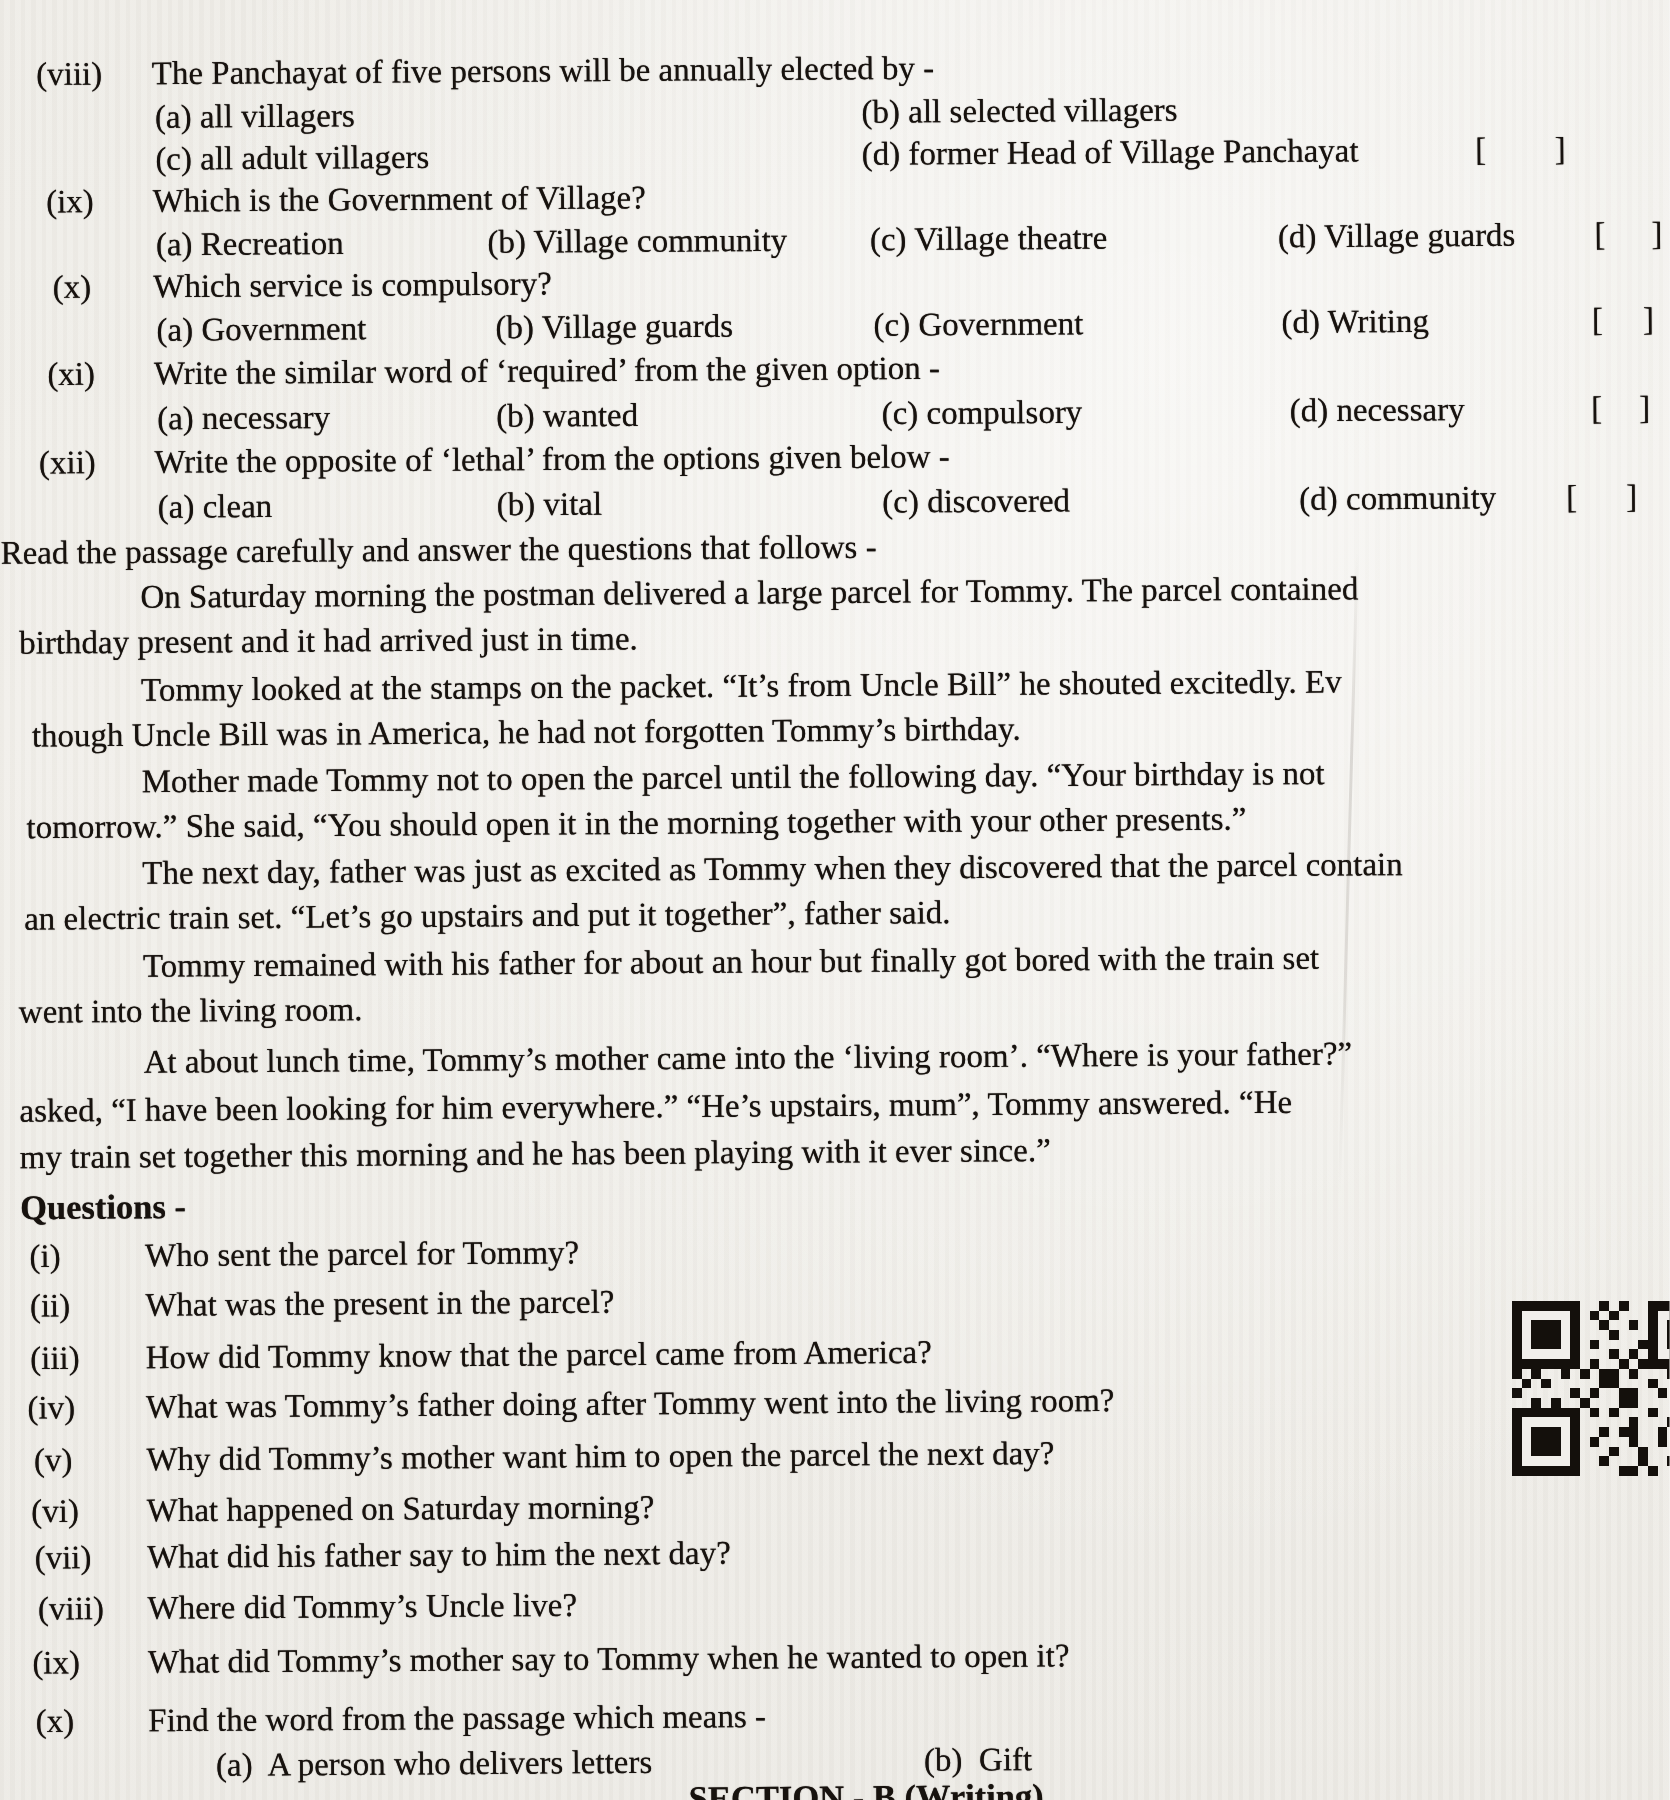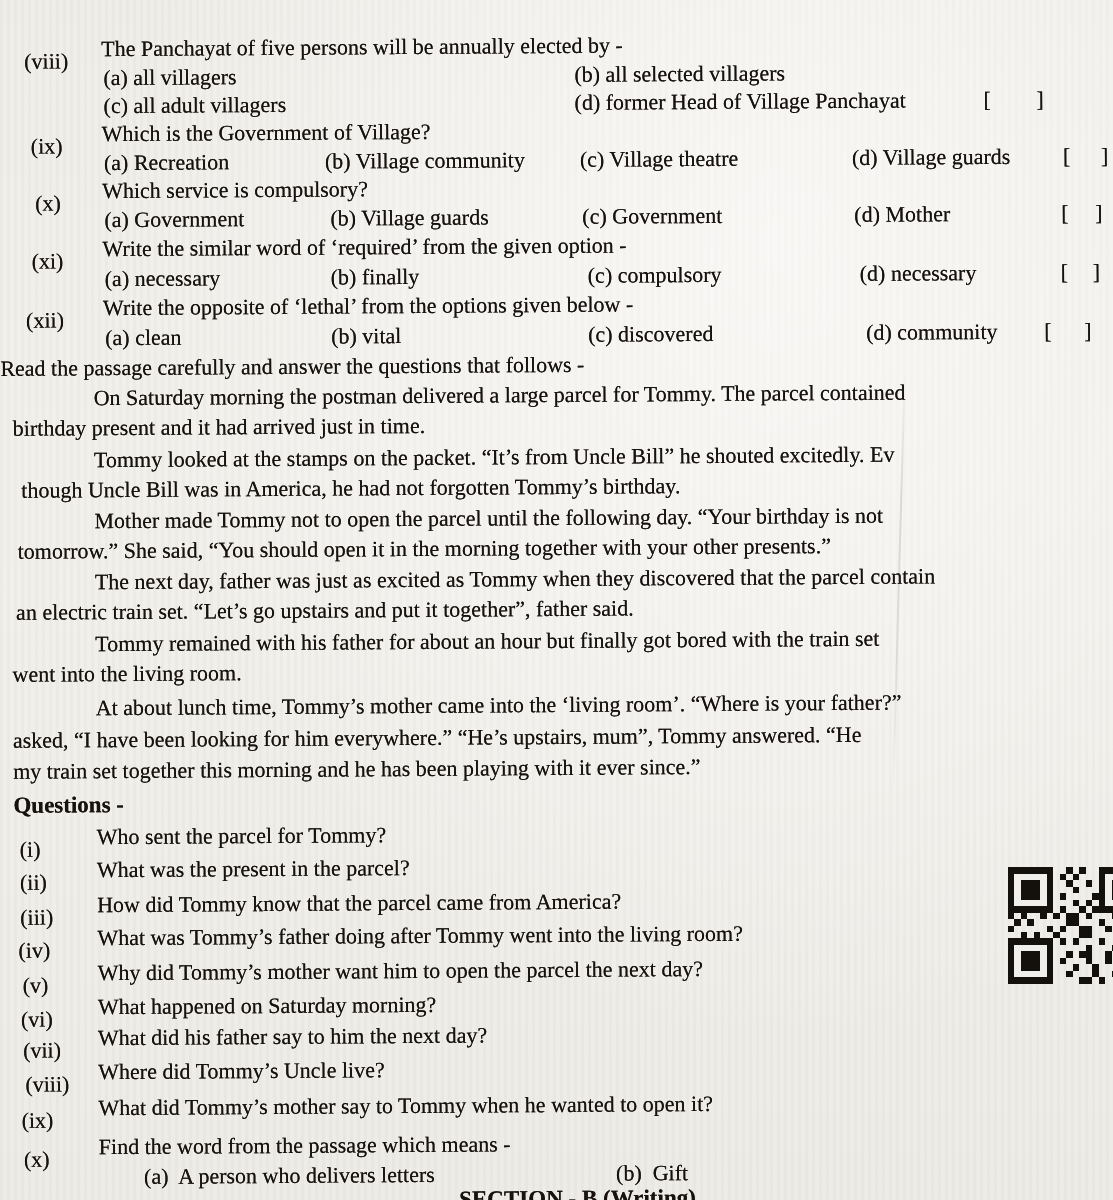--- a/index.html
+++ b/index.html
@@ -18,21 +18,21 @@
     position:absolute; inset:0;
     transform:rotate(-0.4deg);
     transform-origin:50% 50%;
   }
   .ln{
     position:absolute; left:0; width:100%; height:30px;
     font-size:22px; line-height:28px; white-space:pre;
     text-shadow:0 0 .6px rgba(23,18,14,.85);
   }
   .abs{position:absolute; top:0;}
-  .num{position:absolute; top:12px;text-align:center;}
+  .num{position:absolute; top:0;text-align:center;}
   .bold{font-weight:bold;}
   .crease{
     position:absolute; left:898px; top:370px; width:2px; height:430px;
     background:linear-gradient(180deg, rgba(90,80,70,0), rgba(90,80,70,.18) 30%, rgba(90,80,70,.12) 70%, rgba(90,80,70,0));
     transform:rotate(2deg);
   }
   .qr{position:absolute; left:1008px; top:867px; width:149px; height:117px;}
   .footer-line{
     position:absolute; left:455px; top:1186px;
     font-size:23px; font-weight:bold; white-space:pre;
@@ -74,32 +74,32 @@
     </div>
 
     <div class="ln" style="top:174px">
       <span class="num" style="left:38px">(x)</span>
       <span class="abs" style="left:105px">Which service is compulsory?</span>
     </div>
     <div class="ln" style="top:203px">
       <span class="abs" style="left:107px">(a) Government</span>
       <span class="abs" style="left:333px">(b) Village guards</span>
       <span class="abs" style="left:585px">(c) Government</span>
-      <span class="abs" style="left:857px">(d) Mother</span>
+      <span class="abs" style="left:857px">(d) Writing</span>
       <span class="abs" style="left:1064px">[</span>
       <span class="abs" style="left:1098px">]</span>
     </div>
 
     <div class="ln" style="top:232px">
       <span class="num" style="left:34px">(xi)</span>
       <span class="abs" style="left:105px">Write the similar word of ‘required’ from the given option -</span>
     </div>
     <div class="ln" style="top:262px">
       <span class="abs" style="left:107px">(a) necessary</span>
-      <span class="abs" style="left:333px">(b) finally</span>
+      <span class="abs" style="left:333px">(b) wanted</span>
       <span class="abs" style="left:590px">(c) compulsory</span>
       <span class="abs" style="left:862px">(d) necessary</span>
       <span class="abs" style="left:1063px">[</span>
       <span class="abs" style="left:1095px">]</span>
     </div>
 
     <div class="ln" style="top:291px">
       <span class="num" style="left:28px">(xii)</span>
       <span class="abs" style="left:105px">Write the opposite of ‘lethal’ from the options given below -</span>
     </div>

